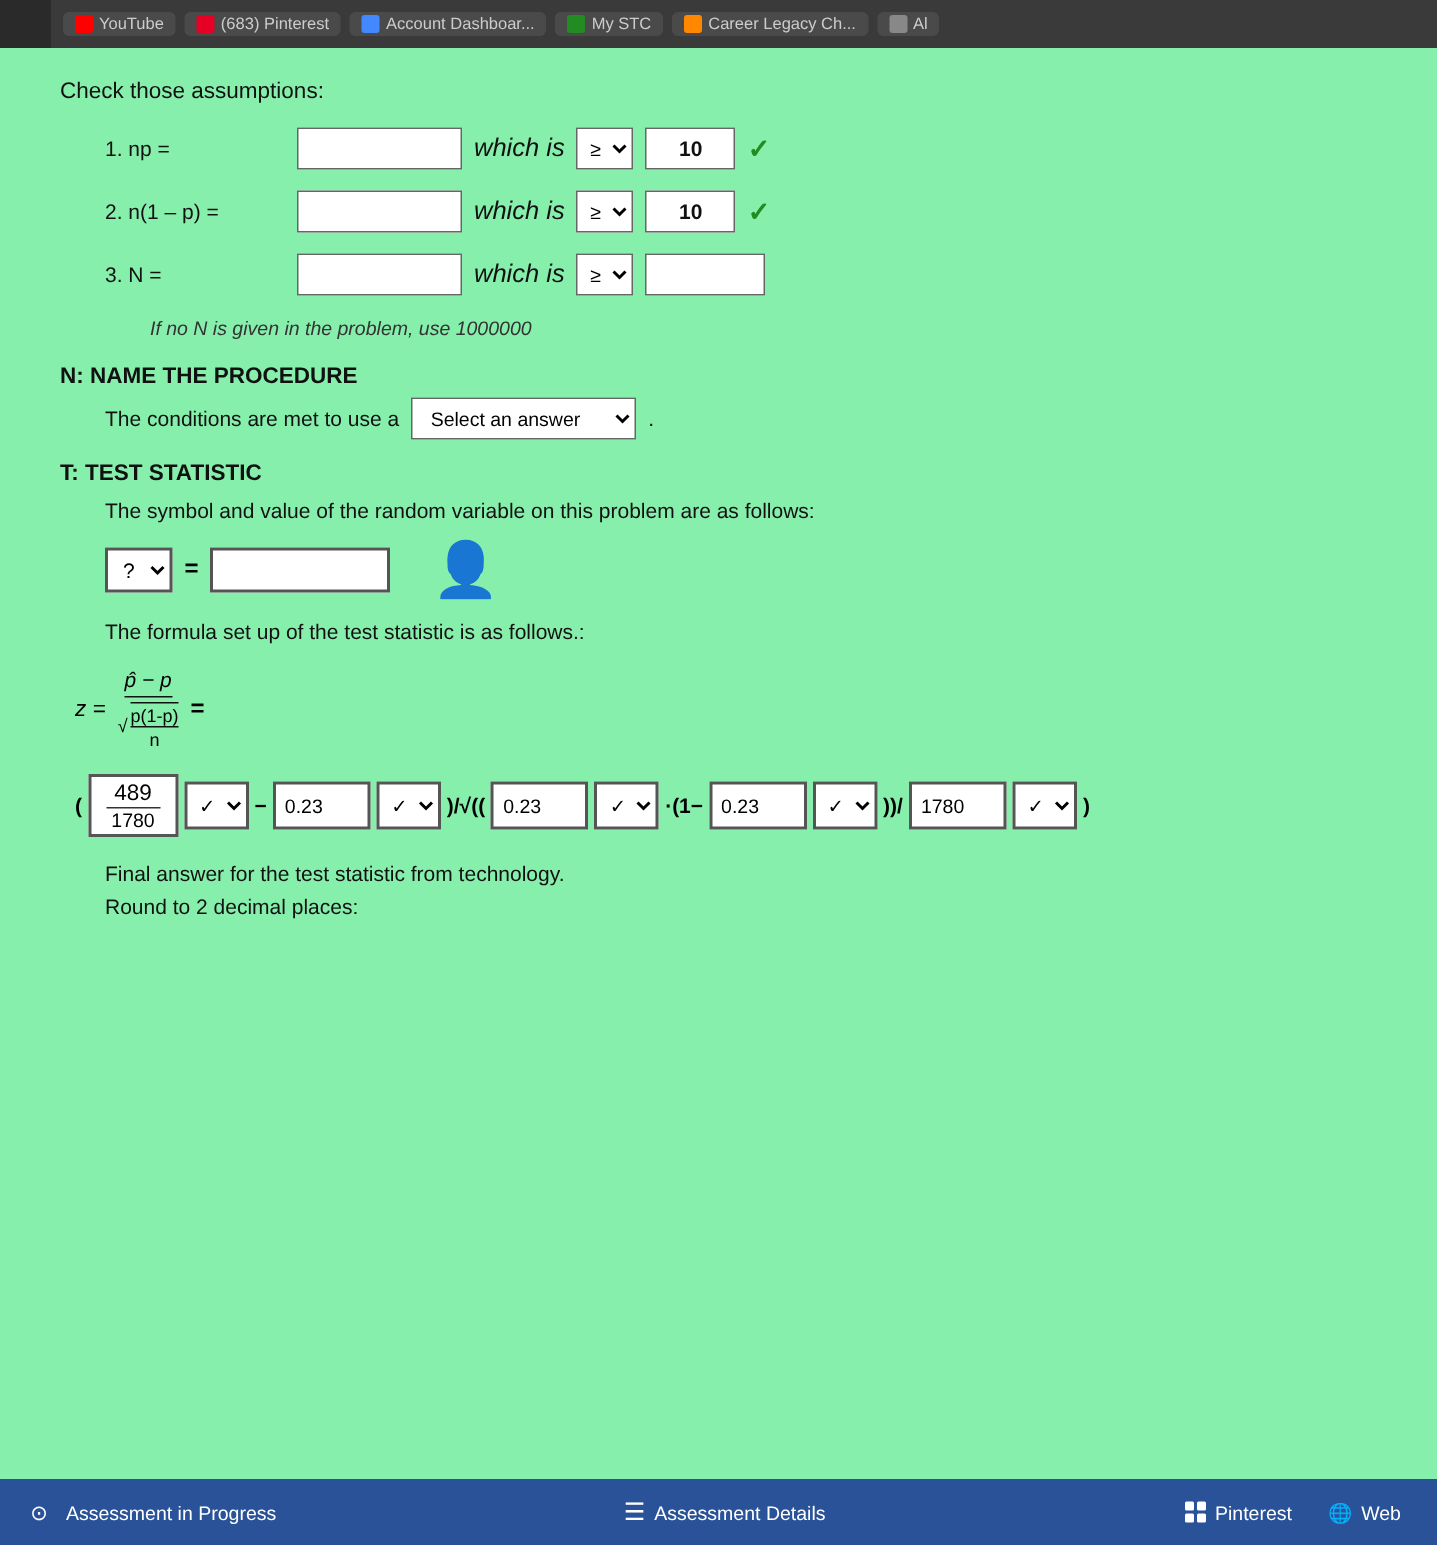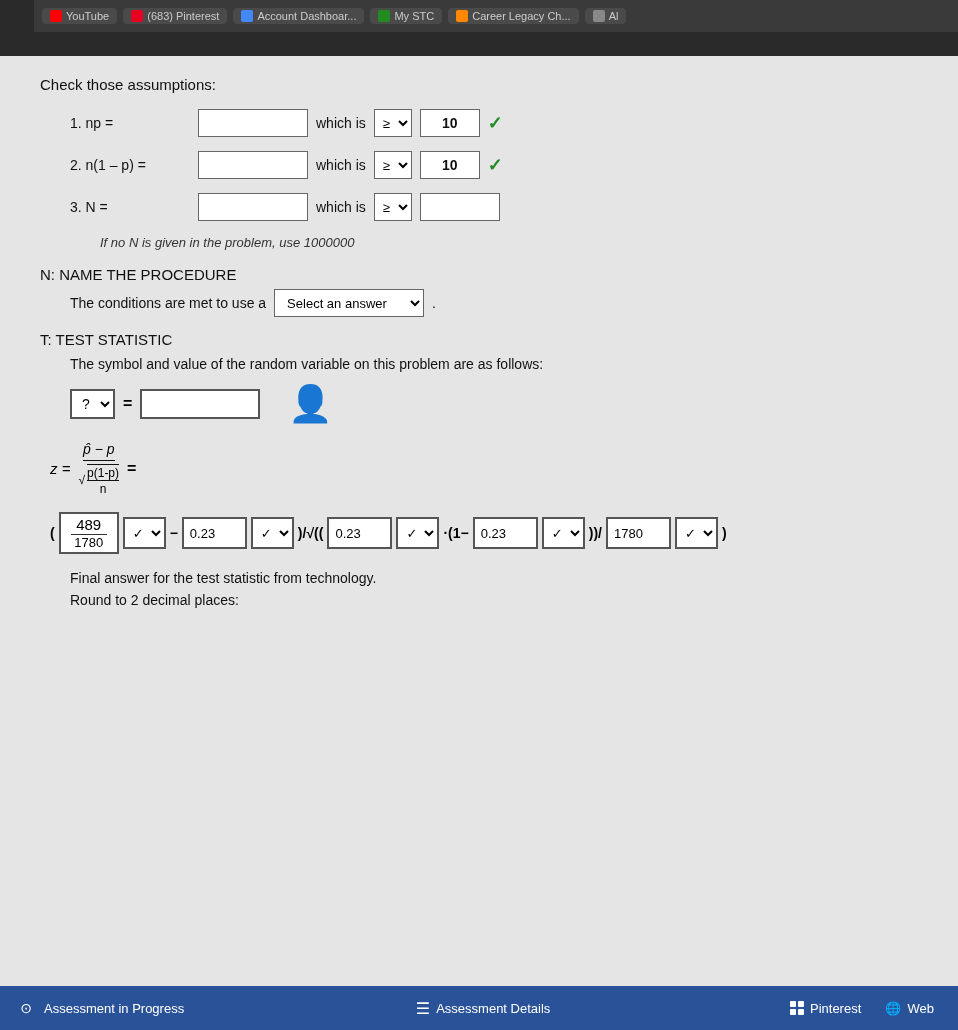--- a/index.html
+++ b/index.html
@@ -42,24 +42,23 @@
     .tab-icon.youtube { background: #ff0000; }
     .tab-icon.pinterest { background: #e60023; }
     .tab-icon.account { background: #4488ff; }
     .tab-icon.mystc { background: #228b22; }
     .tab-icon.career { background: #ff8800; }
     .tab-icon.other { background: #888; }
 
     
     .main-content {
       flex: 1;
-      background: #e5e5e5;
+      background: #86efac;
       padding: 20px 40px 80px 40px;
       overflow-y: auto;
-      margin-top: 24px;
     }
 
     .check-title {
       font-size: 15px;
       font-weight: normal;
       color: #111;
       margin-bottom: 16px;
     }
 
     
@@ -90,22 +89,23 @@
     .input-box-small {
       width: 80px;
       height: 28px;
       border: 1px solid #666;
       background: white;
       padding: 2px 6px;
       font-size: 13px;
     }
 
     .which-text {
-      font-size: 14px;
-      color: #111;
+      font-size: 17px;
+      color: #111;
+      font-style: italic;
     }
 
     .dropdown-inline {
       height: 28px;
       border: 1px solid #666;
       background: white;
       padding: 2px 4px;
       font-size: 13px;
       cursor: pointer;
     }
@@ -137,21 +137,21 @@
       font-style: italic;
     }
 
     
     .procedure-section {
       margin-bottom: 14px;
     }
 
     .procedure-label {
       font-size: 15px;
-      font-weight: normal;
+      font-weight: bold;
       color: #111;
       margin-bottom: 6px;
     }
 
     .procedure-text {
       font-size: 14px;
       color: #111;
       padding-left: 30px;
       display: flex;
       align-items: center;
@@ -498,20 +498,21 @@
         <option>μ</option>
         <option>σ</option>
       </select>
       <span class="equals-sign">=</span>
       <input class="var-input" type="text" style="">
 
       <span class="person-icon">👤</span>
     </div>
 
     <div class="formula-section">
+      <p class="formula-text">The formula set up of the test statistic is as follows.:</p>
     </div>
 
     <div class="z-formula">
       <span class="z-label"><i>z</i> =</span>
       <div style="display:flex; flex-direction:column; align-items:center; font-size:14px;justify-content:flex-end;">
         <div style="border-bottom:1px solid #111; padding-bottom:3px; margin-bottom:3px; font-style:italic; white-space:nowrap;">p̂ − p</div>
         <div style="font-size:12px; display:flex; align-items:center; gap:2px;">
           <span>√</span>
           <div style="border-top:1px solid #111; padding-top:1px; display:flex; flex-direction:column; align-items:center;">
             <span>p(1-p)</span>

